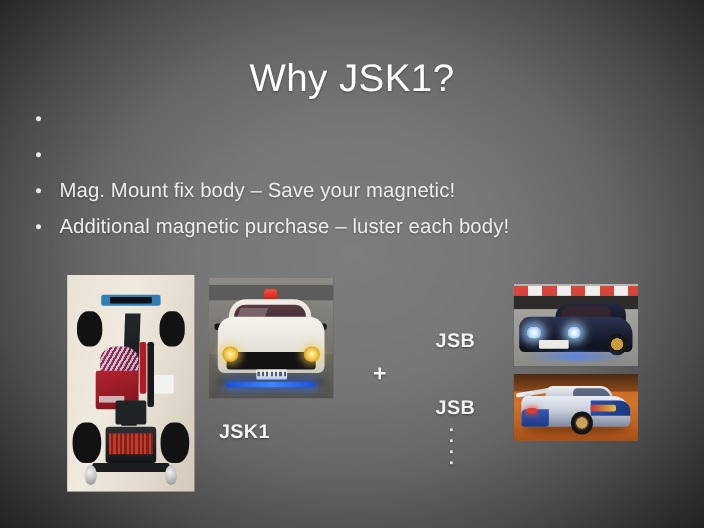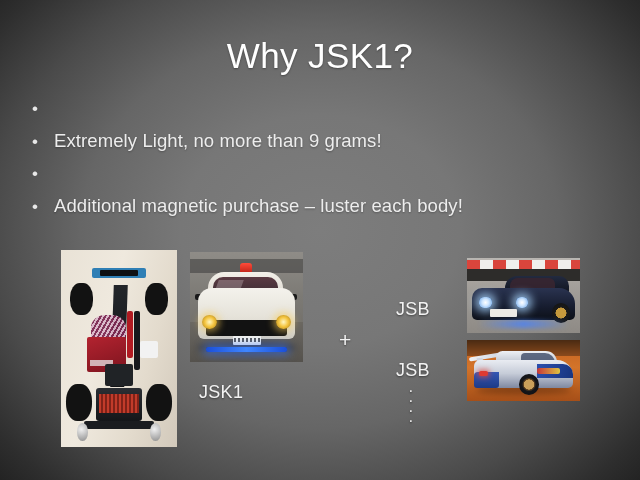--- a/index.html
+++ b/index.html
@@ -20,21 +20,21 @@
         #666666 48%,
         #4a4a4a 66%,
         #2e2e2e 81%,
         #1d1d1d 92%,
         #161616 100%);
   }
 
   
   #title {
     position: absolute;
-    top: 34px;
+    top: 50px;
     left: 0;
     width: 640px;
     text-align: center;
     color: #ffffff;
     font-size: 35px;
     font-weight: 400;
     letter-spacing: 0.4px;
     line-height: 44px;
     text-shadow: 0 1px 2px rgba(0,0,0,.35);
   }
@@ -332,20 +332,21 @@
 
   
   .caption {
     position: absolute;
     color: #f2f2f2;
     font-size: 18px;
     line-height: 22px;
     letter-spacing: .3px;
     text-shadow: 0 1px 2px rgba(0,0,0,.45);
     white-space: nowrap;
+    font-weight: bold;
   }
   #caption-jsk1  { left: 199px; top: 381px; }
   #caption-plus  { left: 339px; top: 329px; font-size: 21px; }
   #caption-jsb1  { left: 396px; top: 298px; }
   #caption-jsb2  { left: 396px; top: 359px; }
   #caption-ellipsis {
     left: 408px; top: 386px;
     font-size: 17px;
     line-height: 10px;
     letter-spacing: 0;
@@ -361,25 +362,25 @@
   <div id="title">Why JSK1?</div>
 
   <div id="bullets">
 
     <div class="bullet-row">
       <div class="bullet-dot">•</div>
     </div>
 
     <div class="bullet-row">
       <div class="bullet-dot">•</div>
-      <div class="bullet-text">Extremely Light, no more than 9 grams!</div>
     </div>
 
     <div class="bullet-row">
       <div class="bullet-dot">•</div>
+      <div class="bullet-text">Mag. Mount fix body – Save your magnetic!</div>
     </div>
 
     <div class="bullet-row">
       <div class="bullet-dot">•</div>
       <div class="bullet-text">Additional magnetic purchase – luster each body!</div>
     </div>
 
   </div>
 
   <div class="photo" id="photo-chassis">

